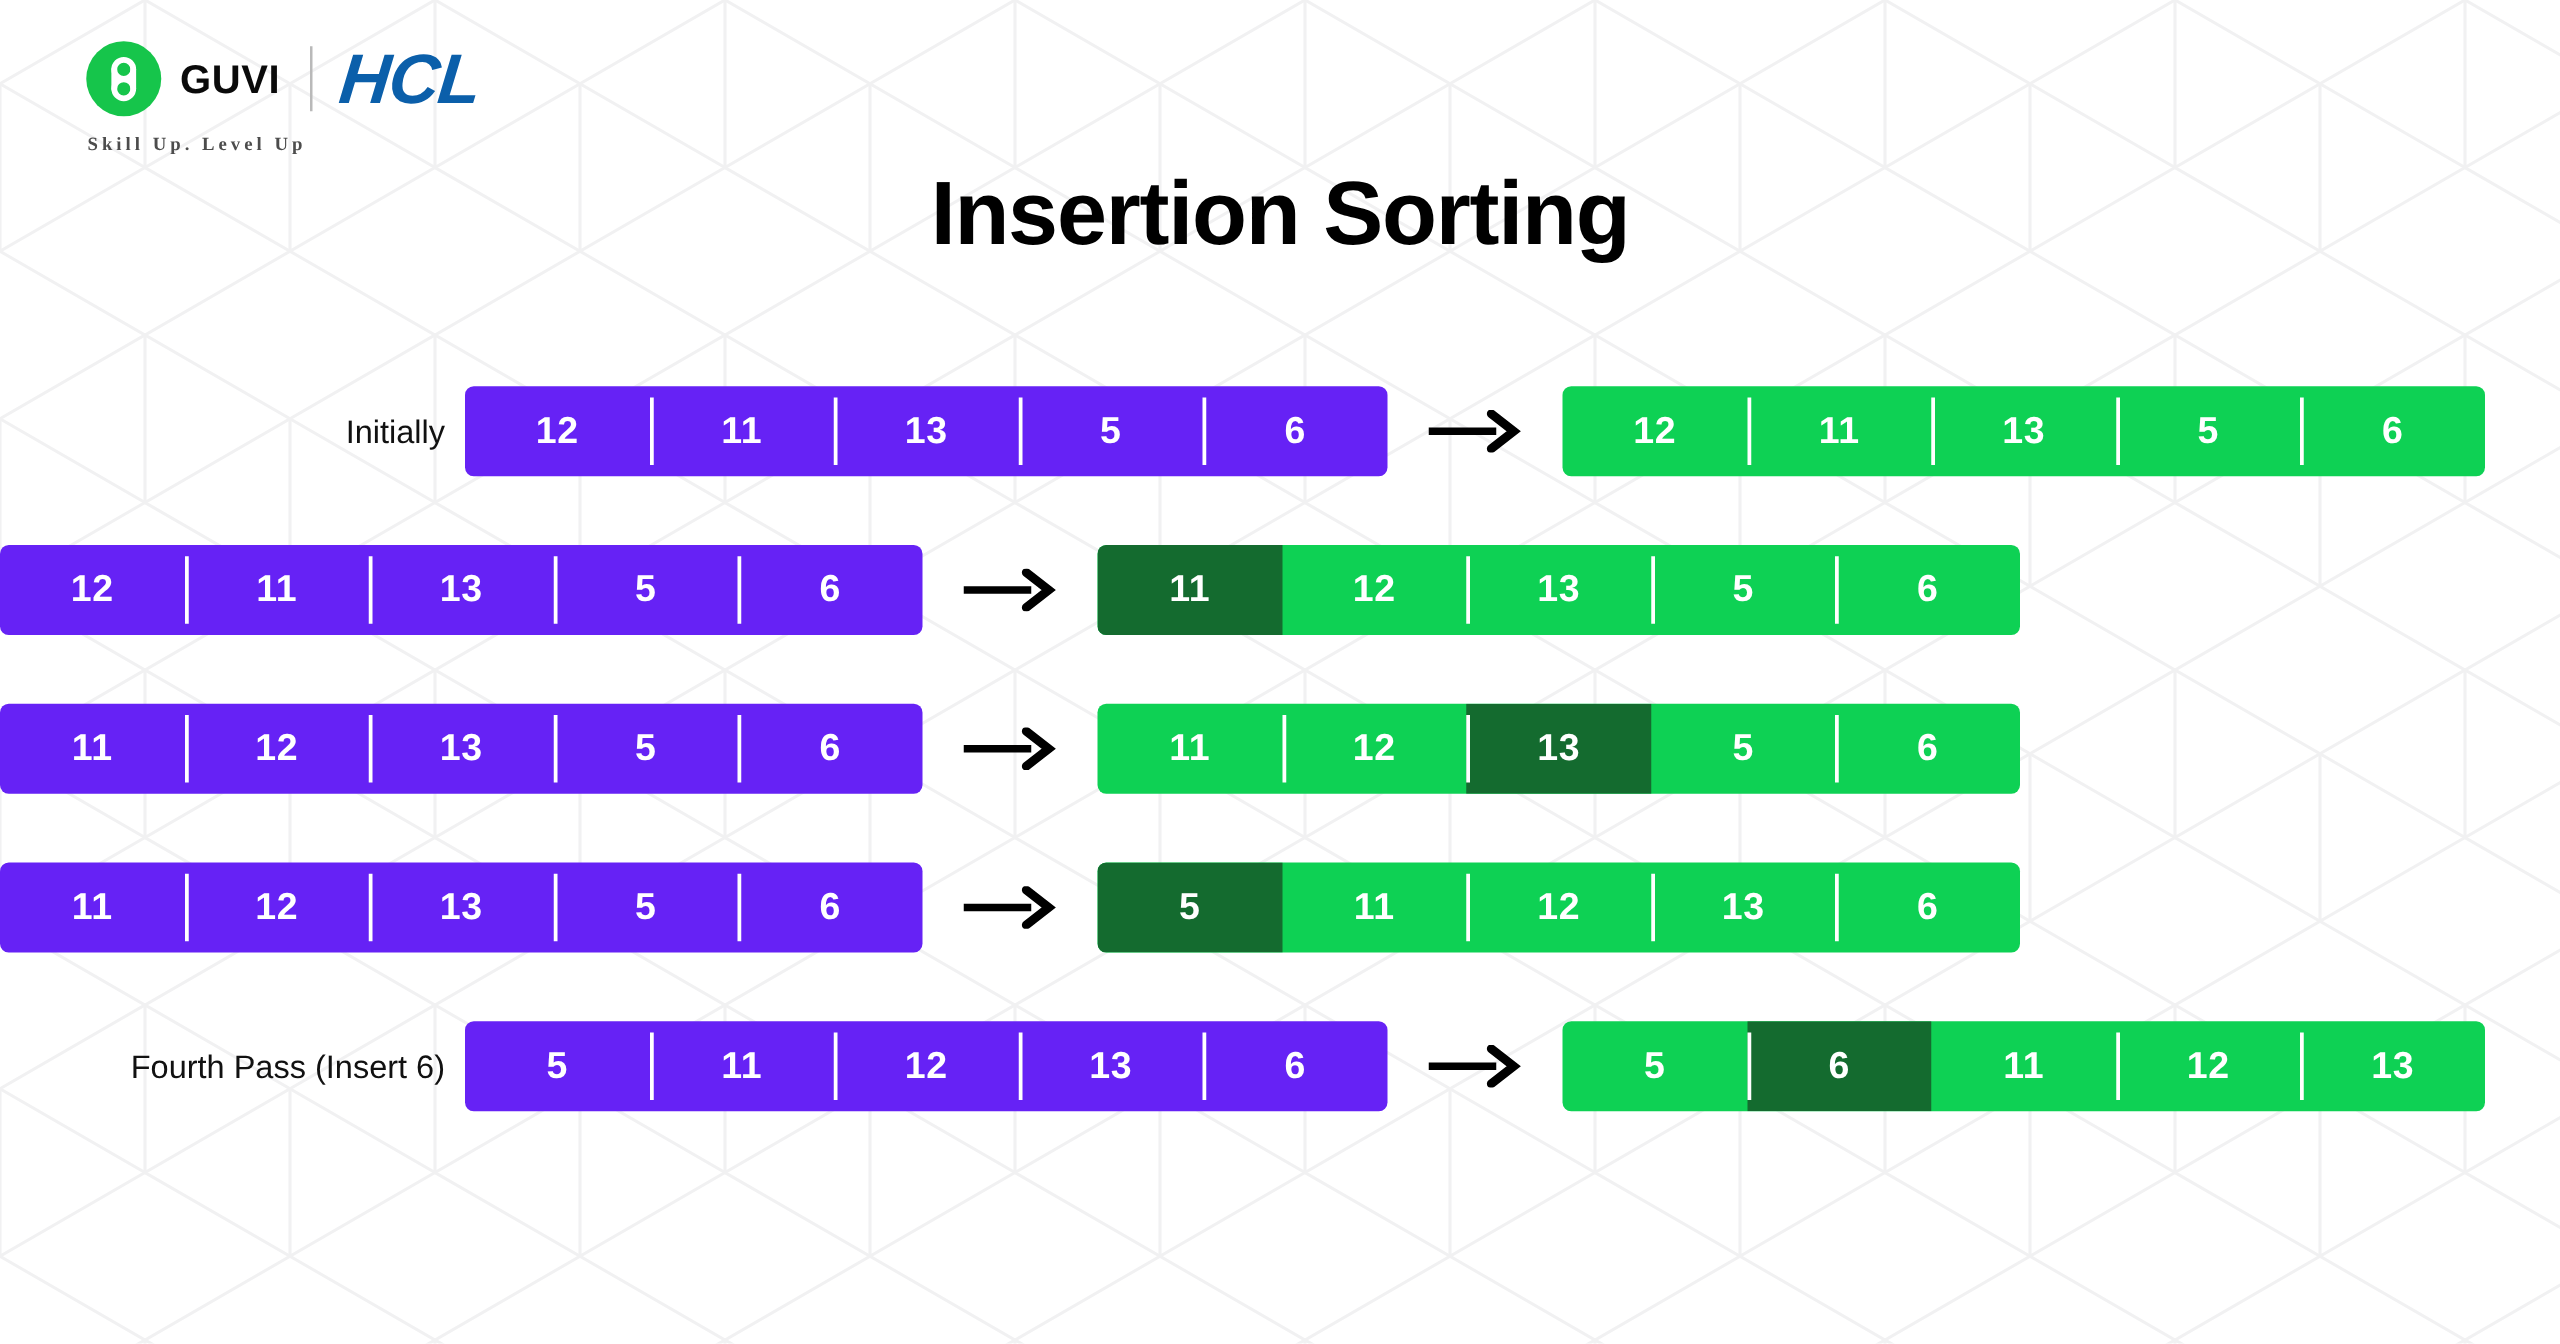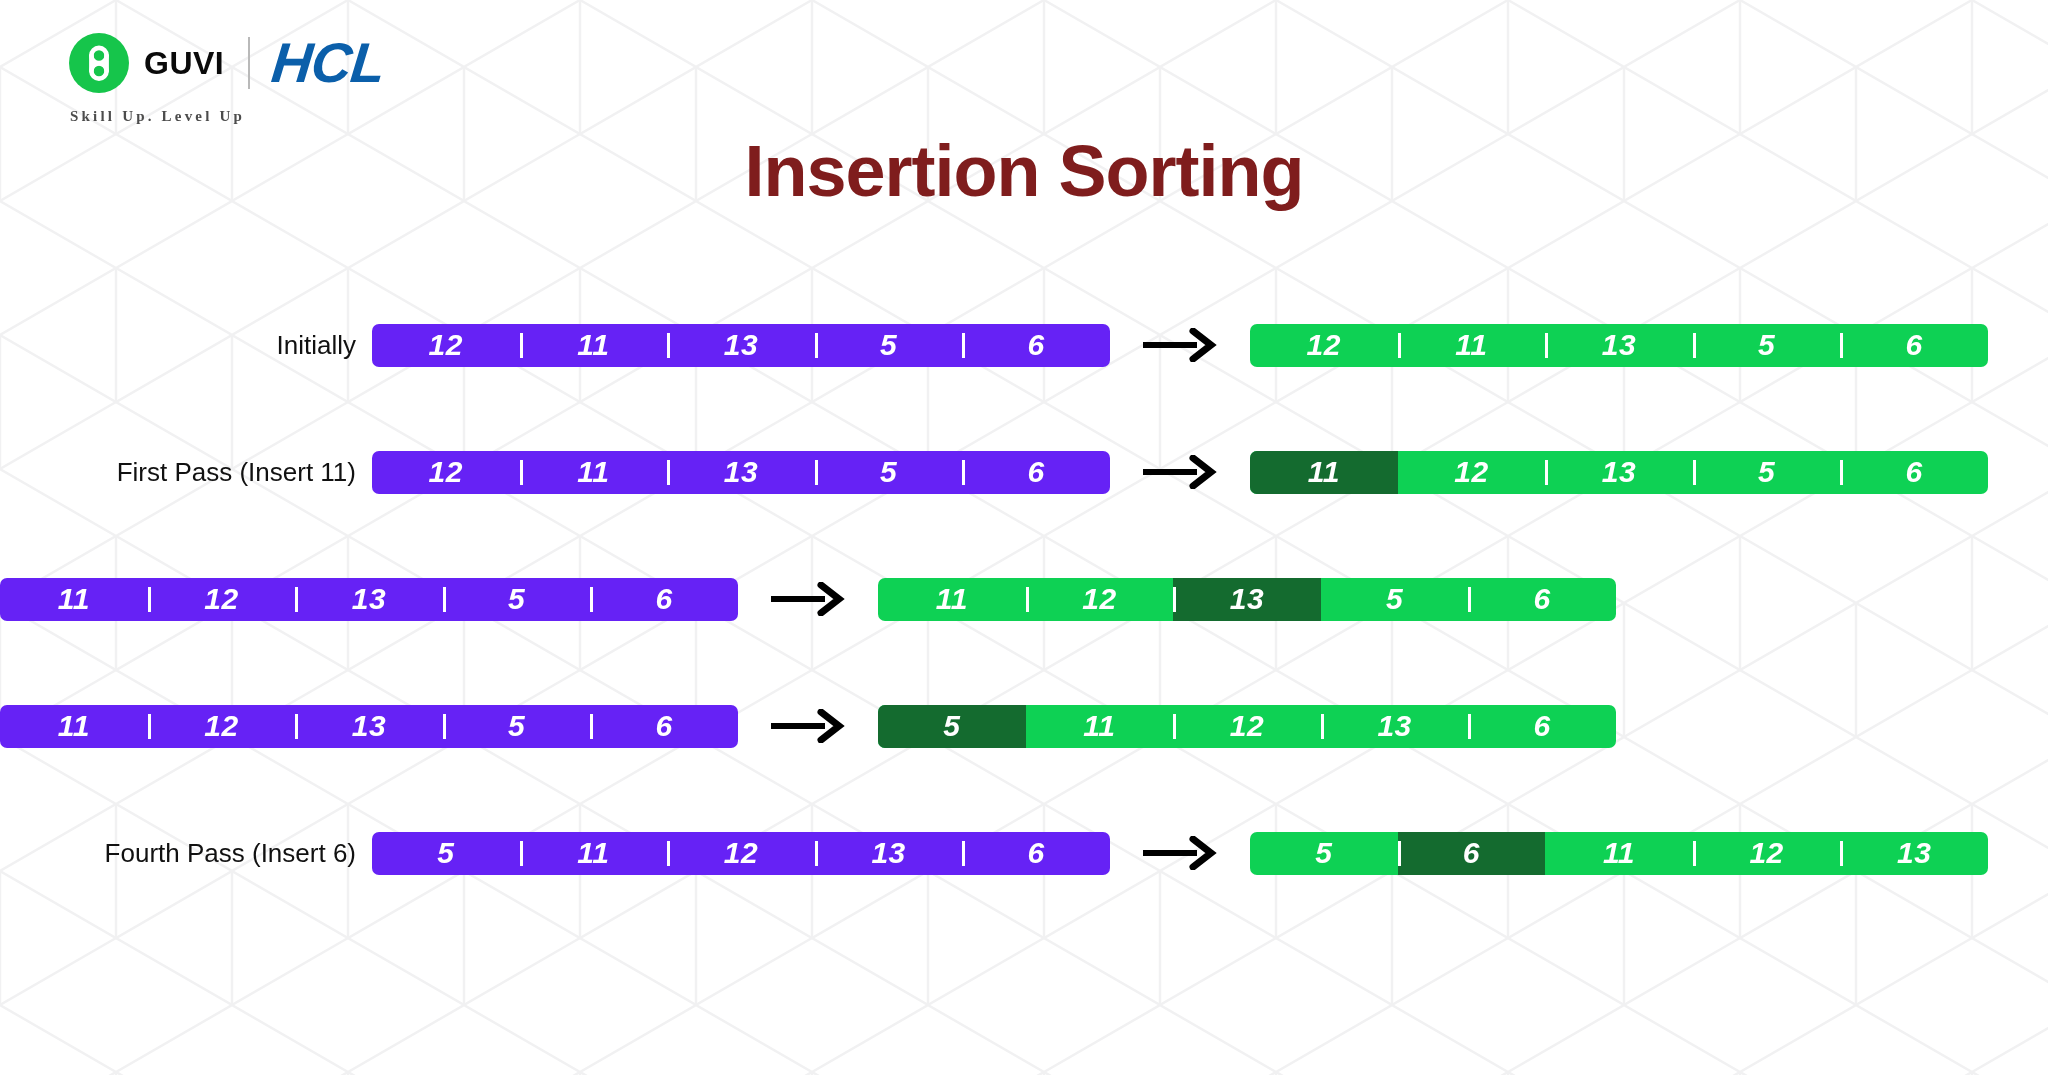--- a/index.html
+++ b/index.html
@@ -98,21 +98,21 @@
   #page-title {
     position: absolute;
     top: 130px;
     left: 0;
     width: 2048px;
     text-align: center;
     font-family: "Liberation Sans", sans-serif;
     font-size: 72px;
     font-weight: 700;
     letter-spacing: -1px;
-    color: #7f1d1d;
+    color: #000000;
   }
 
   
   #rows {
     position: absolute;
     top: 316px;
     left: 0;
     width: 2048px;
   }
 
@@ -132,24 +132,23 @@
     font-size: 26px;
     font-weight: 400;
     color: #111111;
     white-space: nowrap;
   }
 
   .array-bar {
     display: flex;
     width: 738px;
     flex: 0 0 738px;
-    height: 43px;
+    height: 72px;
     border-radius: 7px;
     overflow: hidden;
-    font-style: italic;
   }
 
   .array-bar.purple { background: #6622f5; }
   .array-bar.green  { background: #0ed154; }
 
   .cell {
     flex: 1 1 0;
     position: relative;
     display: flex;
     align-items: center;
@@ -252,21 +251,20 @@
         </div>
         <div class="array-bar green">
           <div class="cell no-left-rule">12</div>
           <div class="cell">11</div>
           <div class="cell">13</div>
           <div class="cell">5</div>
           <div class="cell">6</div>
         </div>
       </div>
       <div class="step-row">
-        <div class="row-label">First Pass (Insert 11)</div>
         <div class="array-bar purple">
           <div class="cell no-left-rule">12</div>
           <div class="cell">11</div>
           <div class="cell">13</div>
           <div class="cell">5</div>
           <div class="cell">6</div>
         </div>
         <div class="arrow-cell">
           <svg class="arrow-icon" width="78" height="34" viewBox="0 0 78 34">
             <path d="M2 17 H56" stroke="#000" stroke-width="6" stroke-linecap="butt"></path>

